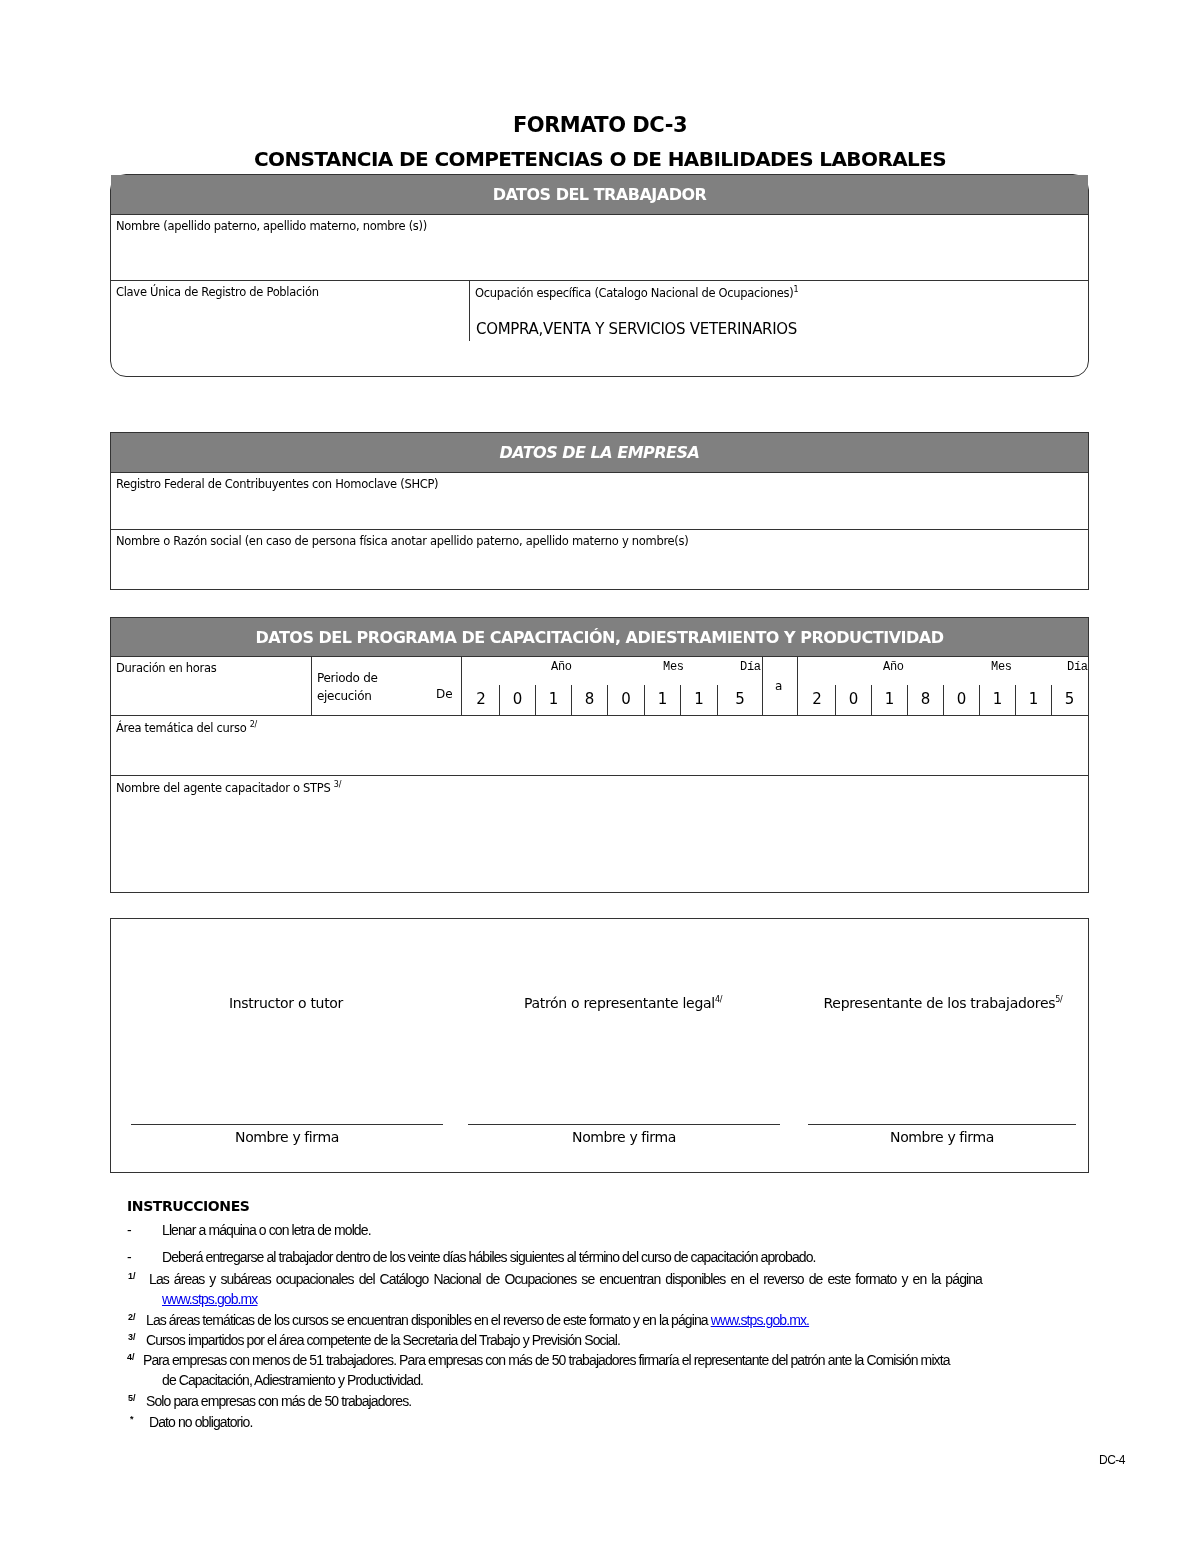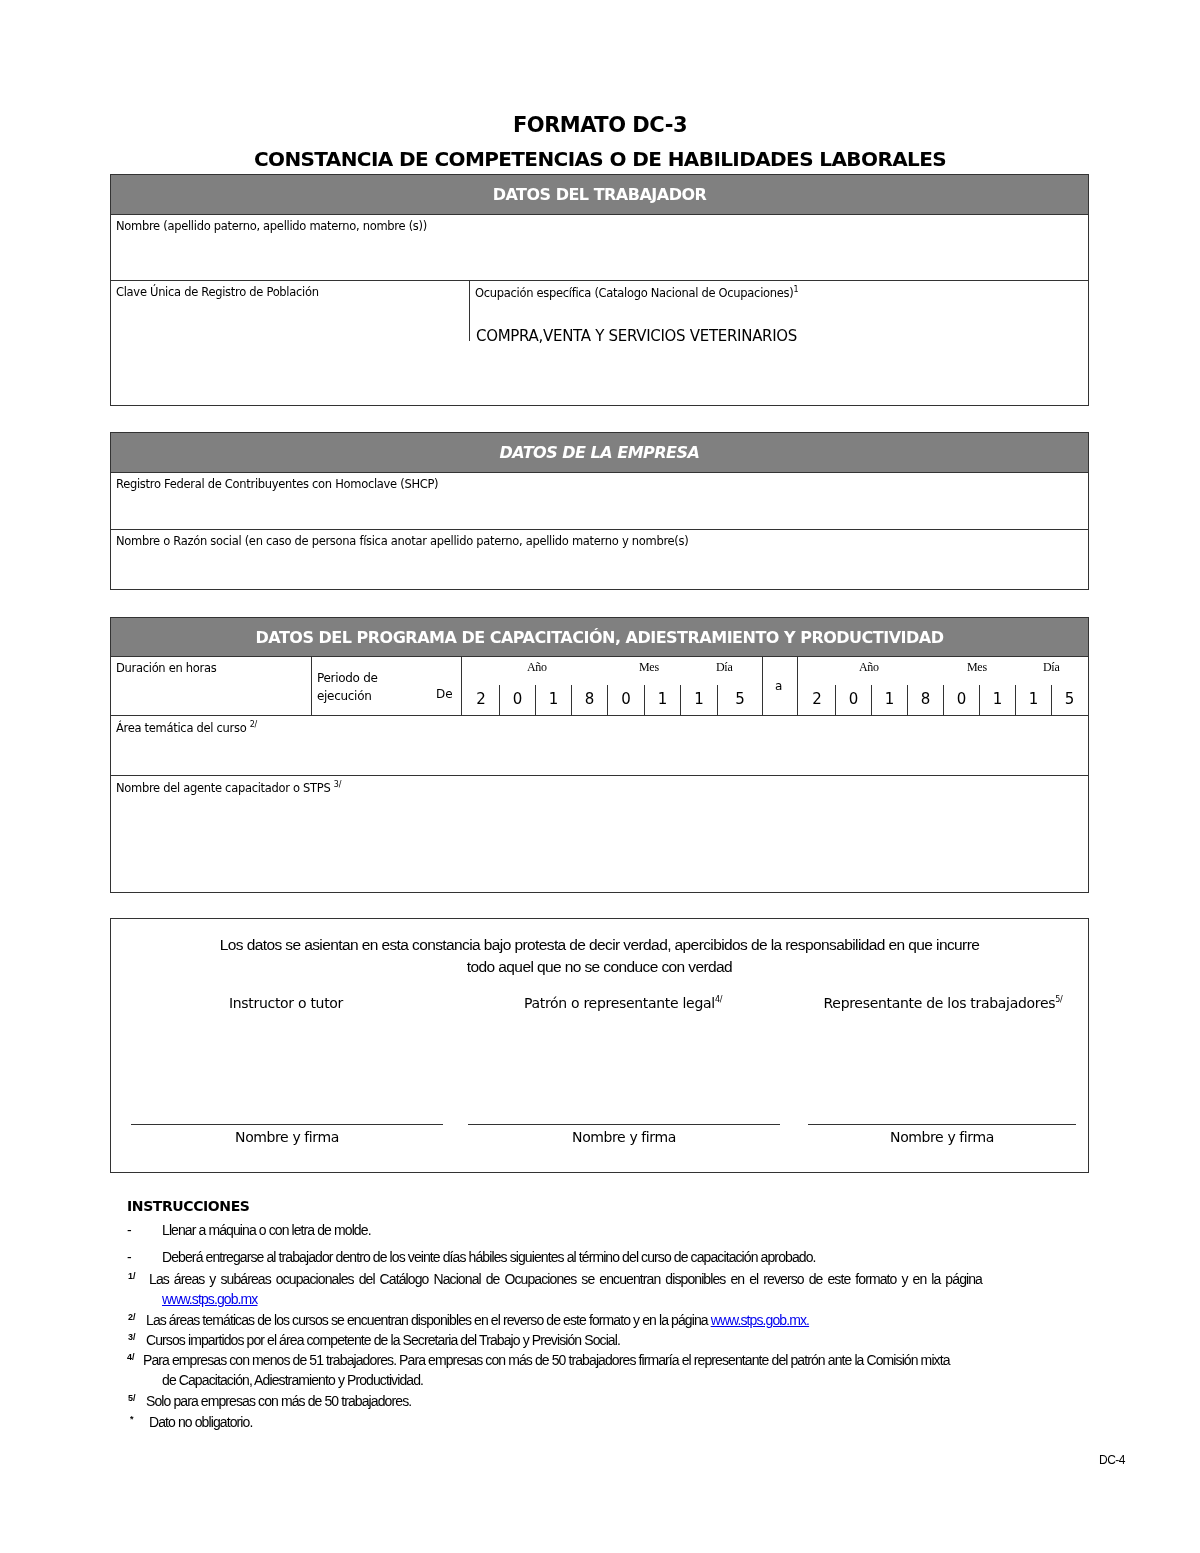--- a/index.html
+++ b/index.html
@@ -10,47 +10,47 @@
   .box { position: absolute; left: 110px; width: 979px; border: 1.5px solid #333; box-sizing: border-box; }
   .hdr { background: #808080; color: #fff; text-align: center; font-weight: bold; font-family: "DejaVu Sans", sans-serif; font-size: 16px; letter-spacing: -0.5px; border-bottom: 1.5px solid #333; box-sizing: border-box; display: flex; align-items: center; justify-content: center; }
   .row { border-bottom: 1.5px solid #333; box-sizing: border-box; position: relative; }
   .row:last-child { border-bottom: none; }
   .lbl { font-family: "DejaVu Sans", sans-serif; font-size: 11.5px; letter-spacing: -0.3px; padding: 4px 5px; position: absolute; top: 0; left: 0; white-space: nowrap; }
   sup { font-size: 8px; }
   .val { position: absolute; font-family: "DejaVu Sans", sans-serif; font-size: 15px; letter-spacing: -0.3px; white-space: nowrap; }
   .vline { position: absolute; top: 0; bottom: 0; border-left: 1.5px solid #333; }
   .digit { position: absolute; bottom: 0; height: 32px; display: flex; align-items: center; justify-content: center; font-family: "DejaVu Sans", sans-serif; font-size: 15px; }
   .dsep { position: absolute; bottom: 0; height: 30px; border-left: 1.2px solid #333; }
-  .dlab { position: absolute; top: 3px; font-family: Liberation Serif, serif; font-size: 12px; letter-spacing: -0.3px; }
+  .dlab { position: absolute; top: 3px; font-family: Liberation Mono, monospace; font-size: 12px; letter-spacing: -0.3px; margin-left: 24px; }
   .sigtext { position: absolute; left: 0; width: 100%; text-align: center; font-family: "Liberation Sans", sans-serif; font-size: 15.5px; letter-spacing: -0.6px; line-height: 22px; }
   .role { position: absolute; font-family: "DejaVu Sans", sans-serif; font-size: 14px; letter-spacing: -0.3px; white-space: nowrap; text-align: center; }
   .sigline { position: absolute; border-top: 1.5px solid #333; }
   .signame { position: absolute; font-family: "DejaVu Sans", sans-serif; font-size: 14px; letter-spacing: -0.4px; text-align: center; }
   .instr-title { left: 127px; top: 1198px; font-weight: bold; font-family: "DejaVu Sans", sans-serif; font-size: 14px; letter-spacing: -0.4px; }
   .inst { position: absolute; font-family: "Liberation Sans", sans-serif; font-size: 14px; letter-spacing: -0.9px; white-space: nowrap; }
   .mark { position: absolute; font-family: "Liberation Sans", sans-serif; font-size: 9px; font-weight: bold; }
   a.link { color: #0000ee; text-decoration: underline; text-align: center; }
   .footer { left: 1099px; top: 1453px; font-family: "Liberation Sans", sans-serif; font-size: 12px; letter-spacing: -0.5px; }
 </style>
 </head>
 <body>
 
 <div class="abs title1">FORMATO DC-3</div>
 <div class="abs title2">CONSTANCIA DE COMPETENCIAS O DE HABILIDADES LABORALES</div>
 
-<div class="box" style="top:174px; height:232px;">
+<div class="box" style="top:174px; height:203px;border-radius:16px;">
   <div class="hdr" style="height:40px;">DATOS DEL TRABAJADOR</div>
   <div class="row" style="height:66px;">
     <div class="lbl">Nombre (apellido paterno, apellido materno, nombre (s))</div>
   </div>
   <div class="row" style="height:60px;">
     <div class="lbl">Clave Única de Registro de Población</div>
     <div class="vline" style="left:358px;"></div>
     <div class="lbl" style="left:359px;"><span>Ocupación específica (Catalogo Nacional de Ocupaciones)</span><sup>1</sup></div>
-    <div class="val" style="left:365px; top:46px;">COMPRA,VENTA Y SERVICIOS VETERINARIOS</div>
+    <div class="val" style="left:365px; top:39px;">COMPRA,VENTA Y SERVICIOS VETERINARIOS</div>
   </div>
 </div>
 
 <div class="box" style="top:432px; height:158px;">
   <div class="hdr" style="height:40px;font-style:italic;">DATOS DE LA EMPRESA</div>
   <div class="row" style="height:57px;">
     <div class="lbl">Registro Federal de Contribuyentes con Homoclave (SHCP)</div>
   </div>
   <div class="row" style="height:59px;">
     <div class="lbl">Nombre o Razón social (en caso de persona física anotar apellido paterno, apellido materno y nombre(s)</div>
@@ -112,24 +112,20 @@
   </div>
   <div class="row" style="height:60px;">
     <div class="lbl"><span>Área temática del curso</span> <sup>2/</sup></div>
   </div>
   <div class="row" style="height:56px;">
     <div class="lbl"><span>Nombre del agente capacitador o STPS</span> <sup>3/</sup></div>
   </div>
 </div>
 
 <div class="box" style="top:918px; height:255px;">
-  <div class="sigtext" style="top:15px;">
-    <div>Los datos se asientan en esta constancia bajo protesta de decir verdad, apercibidos de la responsabilidad en que incurre</div>
-    <div>todo aquel que no se conduce con verdad</div>
-  </div>
   <div class="role" style="left:20px; width:310px; top:76px;"><span>Instructor o tutor</span></div>
   <div class="role" style="left:357px; width:310px; top:76px;"><span>Patrón o representante legal</span><sup>4/</sup></div>
   <div class="role" style="left:697px; width:270px; top:76px;"><span>Representante de los trabajadores</span><sup>5/</sup></div>
 
   <div class="sigline" style="left:20px; width:312px; top:205px;"></div>
   <div class="sigline" style="left:357px; width:312px; top:205px;"></div>
   <div class="sigline" style="left:697px; width:268px; top:205px;"></div>
 
   <div class="signame" style="left:20px; width:312px; top:210px;">Nombre y firma</div>
   <div class="signame" style="left:357px; width:312px; top:210px;">Nombre y firma</div>

